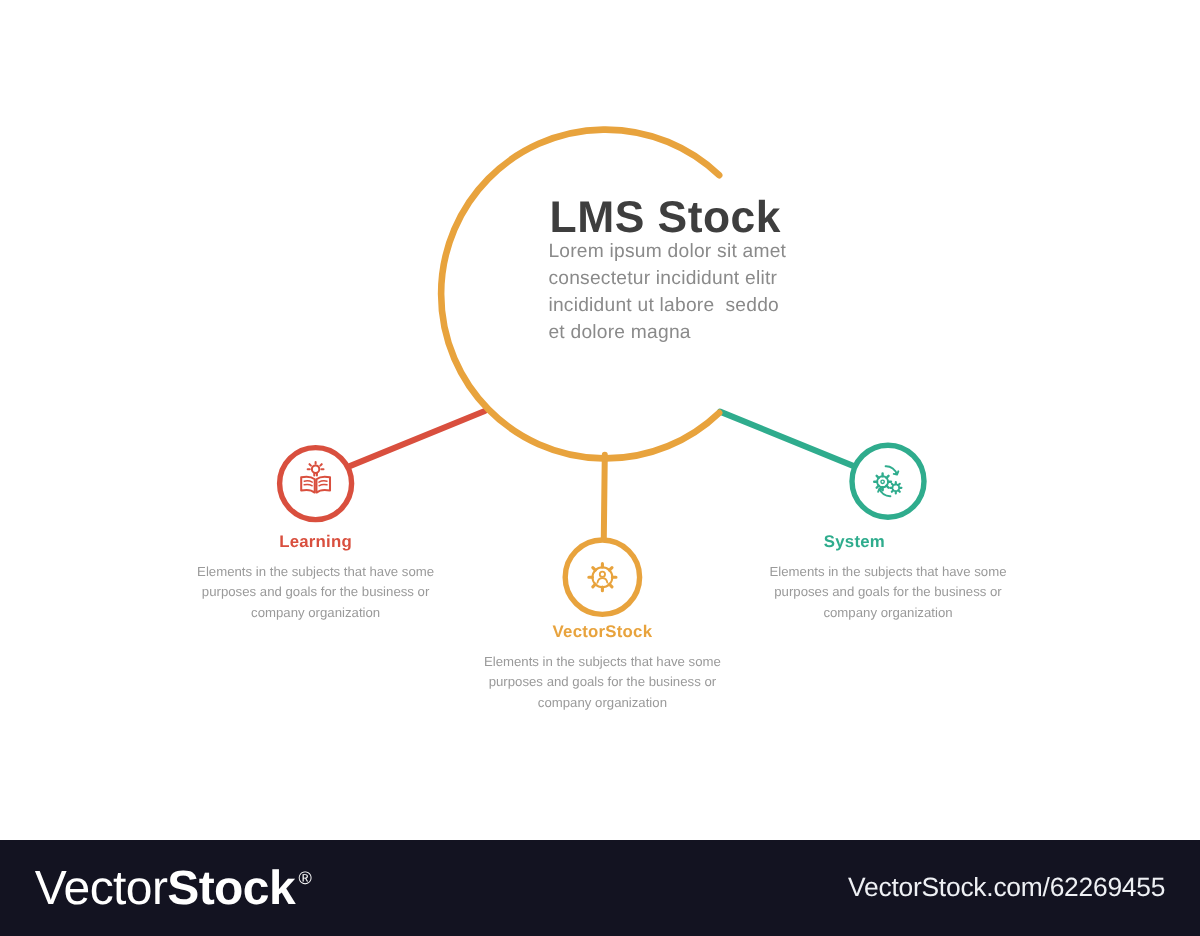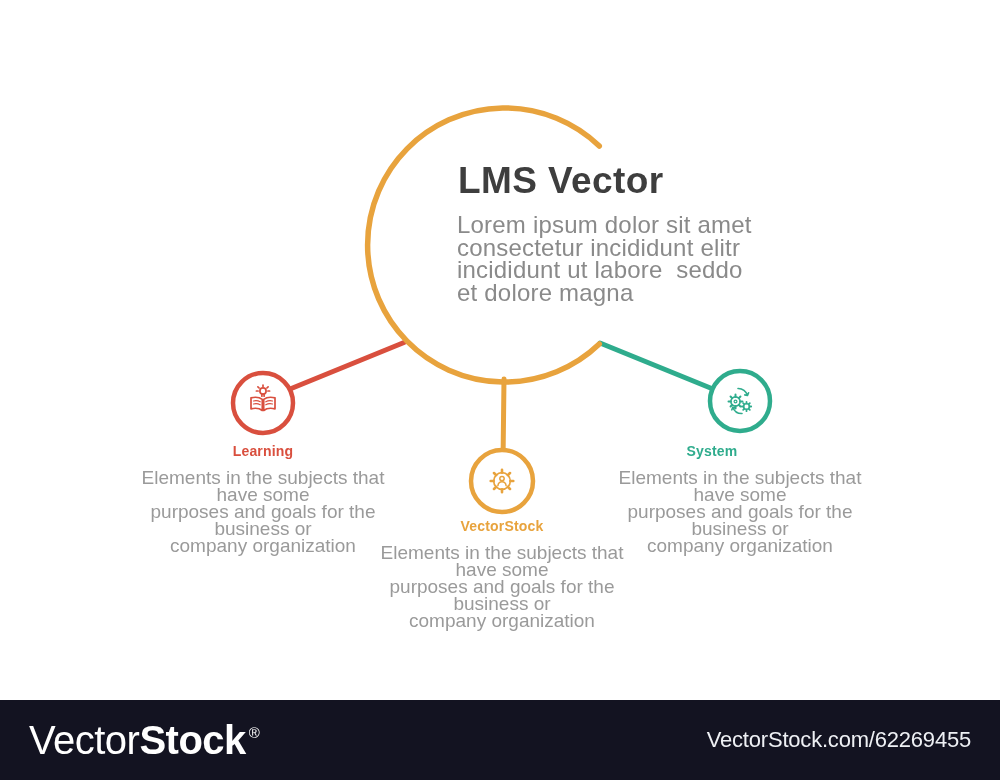--- a/index.html
+++ b/index.html
@@ -18,23 +18,23 @@
     left: 458px;
     top: 160px;
     font-size: 37px;
     font-weight: 700;
     letter-spacing: 0.4px;
     color: #3e3e3e;
   }
   .main-sub {
     position: absolute;
     left: 457px;
-    top: 214px;
+    top: 199px;
     color: #8a8a8a;
-    font-size: 24px;
+    font-size: 16px;
     line-height: 22.5px;
     letter-spacing: 0.2px;
   }
   .main-sub .lorem-line { display: block; white-space: pre; }
 
   .node-label {
     position: absolute;
     width: 260px;
     text-align: center;
     font-size: 14px;
@@ -42,21 +42,21 @@
     letter-spacing: 0.2px;
   }
   .label-learning   { left: 133px; top: 443px; color: #d94f3e; }
   .label-management { left: 372px; top: 518px; color: #e8a33d; }
   .label-system     { left: 582px; top: 443px; color: #2fac8d; }
 
   .node-desc {
     position: absolute;
     width: 260px;
     text-align: center;
-    font-size: 19px;
+    font-size: 11px;
     line-height: 17px;
     color: #9a9a9a;
   }
   .desc-learning   { left: 133px; top: 469px; }
   .desc-management { left: 372px; top: 544px; }
   .desc-system     { left: 610px; top: 469px; }
   .node-desc .dline { display: block; }
 
   .footer {
     position: absolute;
@@ -121,21 +121,21 @@
       <circle cx="15.5" cy="20.5" r="4.6" stroke-width="1.6"></circle>
       <circle cx="15.5" cy="20.5" r="1.4" stroke-width="1.2"></circle>
       <path stroke-width="2" d="M20.1,20.5 L22.5,20.5 M18.75,23.75 L20.45,25.45 M15.5,25.1 L15.5,27.5 M12.25,23.75 L10.55,25.45 M10.9,20.5 L8.5,20.5 M12.25,17.25 L10.55,15.55 M15.5,15.9 L15.5,13.5 M18.75,17.25 L20.45,15.55"></path>
       <circle cx="26.5" cy="25.5" r="2.9" stroke-width="1.4"></circle>
       <path stroke-width="1.8" d="M29.4,25.5 L31.2,25.5 M28.55,27.55 L29.82,28.82 M26.5,28.4 L26.5,30.2 M24.45,27.55 L23.18,28.82 M23.6,25.5 L21.8,25.5 M24.45,23.45 L23.18,22.18 M26.5,22.6 L26.5,20.8 M28.55,23.45 L29.82,22.18"></path>
       <path stroke-width="1.6" d="M18,7.5 A 9.5,9.5 0 0 1 27.5,14.5 M27.5,14.5 L28.6,11.8 M27.5,14.5 L24.8,13.9"></path>
       <path stroke-width="1.6" d="M22,32.5 A 9.5,9.5 0 0 1 12.8,26.2 M12.8,26.2 L11.8,28.8 M12.8,26.2 L15.5,26.9"></path>
     </g>
   </svg>
 
-  <div class="main-title">LMS Vector</div>
+  <div class="main-title">LMS Stock</div>
 
   <div class="main-sub">
     <span class="lorem-line">Lorem ipsum dolor sit amet</span>
     <span class="lorem-line">consectetur incididunt elitr</span>
     <span class="lorem-line">incididunt ut labore  seddo</span>
     <span class="lorem-line">et dolore magna</span>
   </div>
 
   <div class="node-label label-learning">Learning</div>
   <div class="node-desc desc-learning">

